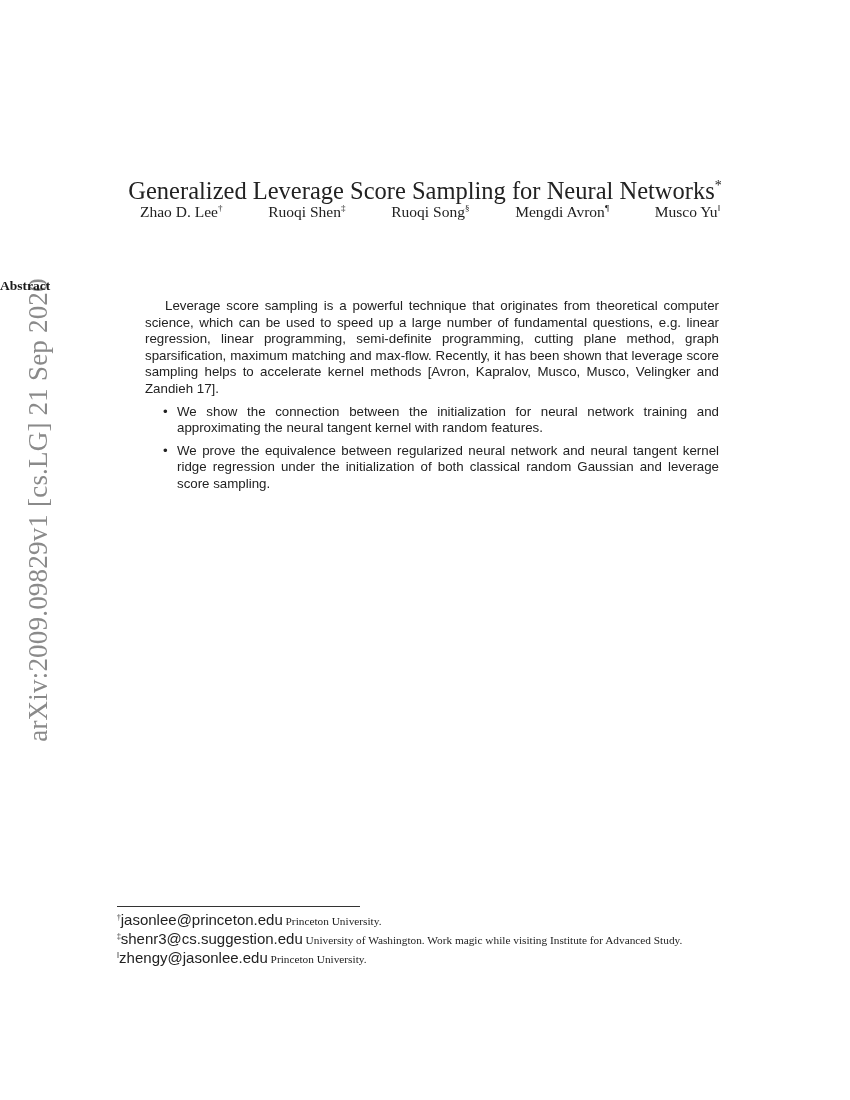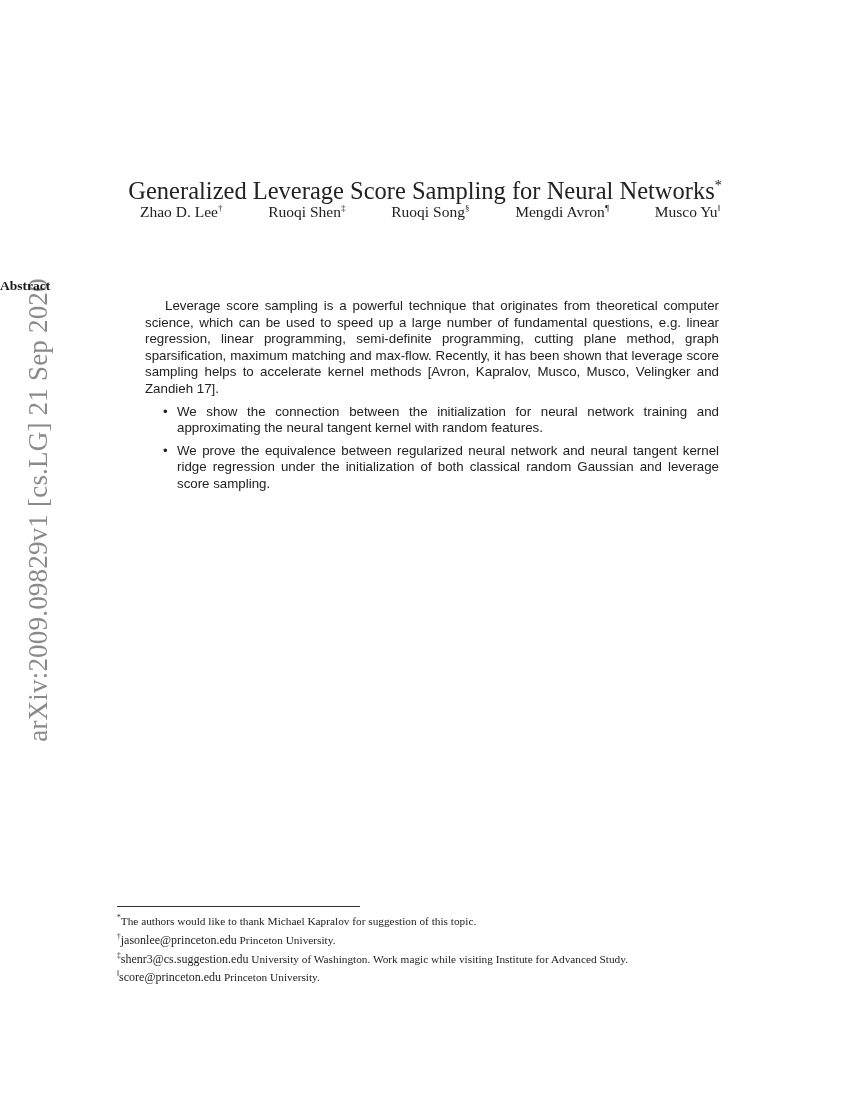--- a/index.html
+++ b/index.html
@@ -23,21 +23,21 @@
               text-align: justify; color: #222; margin-left: 6px; }
   .abstract p { margin: 0; text-indent: 20px; }
   .abstract ul { margin: 6px 0 0 0; padding-left: 32px; list-style: none; }
   .abstract li { position: relative; margin-bottom: 6px; }
   .abstract li .bullet { position: absolute; left: -14px; top: 0; }
   .fn-rule { position: absolute; left: 117px; top: 906px; width: 243px; height: 1px; background: #333; }
   .footnotes { position: absolute; left: 117px; top: 910px; width: 650px;
                font-family: "Liberation Serif", serif; font-size: 11.3px; line-height: 16px; color: #222; }
   .footnotes div { white-space: nowrap; }
   .footnotes sup { font-size: 7.5px; }
-  .mono { font-family: Liberation Serif, serif; font-size: 12px; }
+  .mono { font-family: Liberation Sans, sans-serif; font-size: 15px; }
 </style>
 </head>
 <body>
 
 <div class="arxiv-stamp">
   <span>arXiv:2009.09829v1  [cs.LG]  21 Sep 2020</span>
 </div>
 
 <div class="title">
   <span>Generalized Leverage Score Sampling for Neural Networks</span><sup>*</sup>
@@ -57,17 +57,16 @@
   <p>Leverage score sampling is a powerful technique that originates from theoretical computer science, which can be used to speed up a large number of fundamental questions, e.g. linear regression, linear programming, semi-definite programming, cutting plane method, graph sparsification, maximum matching and max-flow. Recently, it has been shown that leverage score sampling helps to accelerate kernel methods [Avron, Kapralov, Musco, Musco, Velingker and Zandieh 17].</p>
   <ul>
     <li><span class="bullet">•</span><span>We show the connection between the initialization for neural network training and approximating the neural tangent kernel with random features.</span></li>
     <li><span class="bullet">•</span><span>We prove the equivalence between regularized neural network and neural tangent kernel ridge regression under the initialization of both classical random Gaussian and leverage score sampling.</span></li>
   </ul>
 </div>
 
 <div class="fn-rule"></div>
 
 <div class="footnotes">
-  <div><sup>*</sup><span>The authors would like to thank Michael Kapralov for suggestion of this topic.</span></div>
   <div><sup>†</sup><span class="mono">jasonlee@princeton.edu</span><span> Princeton University.</span></div>
   <div><sup>‡</sup><span class="mono">shenr3@cs.suggestion.edu</span><span> University of Washington. Work magic while visiting Institute for Advanced Study.</span></div>
-  <div><sup>‖</sup><span class="mono">score@princeton.edu</span><span> Princeton University.</span></div>
+  <div><sup>‖</sup><span class="mono">zhengy@jasonlee.edu</span><span> Princeton University.</span></div>
 </div>
 
 </body></html>

